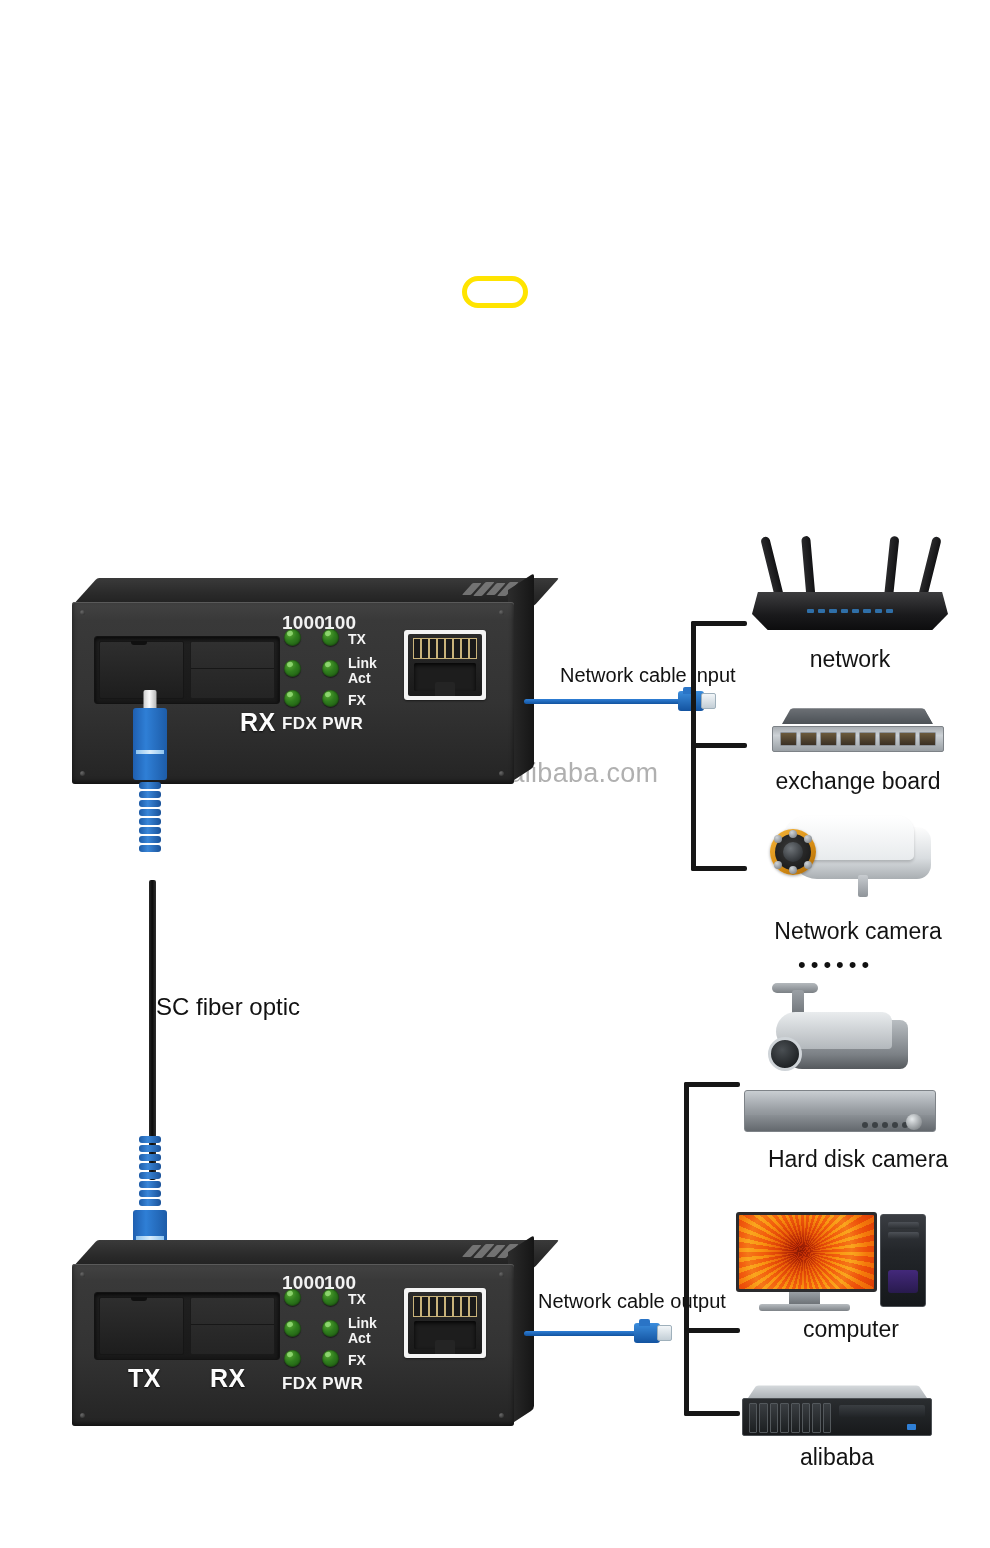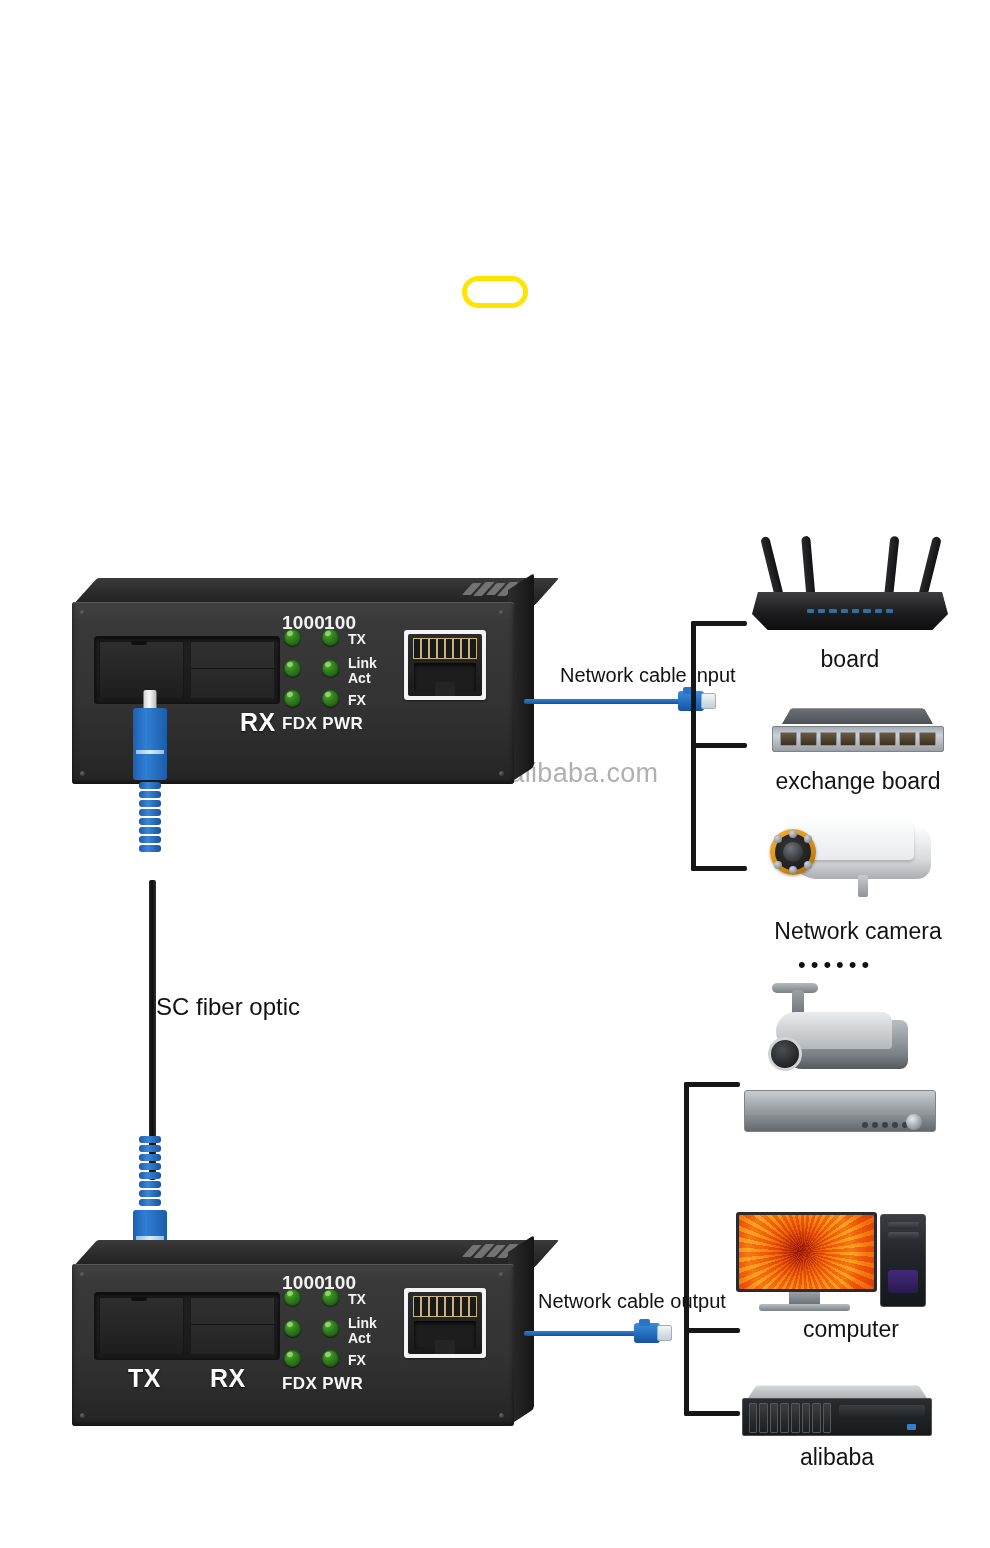--- a/index.html
+++ b/index.html
@@ -593,21 +593,21 @@
           <i></i>
           <i></i>
           <i></i>
           <i></i>
           <i></i>
           <i></i>
           <i></i>
       </div>
     </div>
   </div>
-  <div class="dev-cap" style="left:752px; top:646px; width:196px;">board</div>
+  <div class="dev-cap" style="left:752px; top:646px; width:196px;">network</div>
 
   <div class="dev" style="left:772px; top:700px; width:172px; height:52px;">
     <div class="sw-top"></div>
     <div class="sw-face">
       <div class="sw-ports">
         <i></i>
           <i></i>
           <i></i>
           <i></i>
           <i></i>
@@ -656,20 +656,21 @@
       <div class="btns">
         <i></i>
           <i></i>
           <i></i>
           <i></i>
           <i></i>
       </div>
       <div class="knob"></div>
     </div>
   </div>
+  <div class="dev-cap" style="left:736px; top:1146px; width:244px;">Hard disk camera</div>
 
   <div class="dev" style="left:736px; top:1212px; width:190px; height:108px;">
     <div class="mon-frame">
       <div class="mon-screen"></div>
     </div>
     <div class="mon-stand"></div>
     <div class="mon-foot"></div>
     <div class="tower">
       <div class="bay" style="top:8%;"></div>
       <div class="bay" style="top:19%;"></div>

